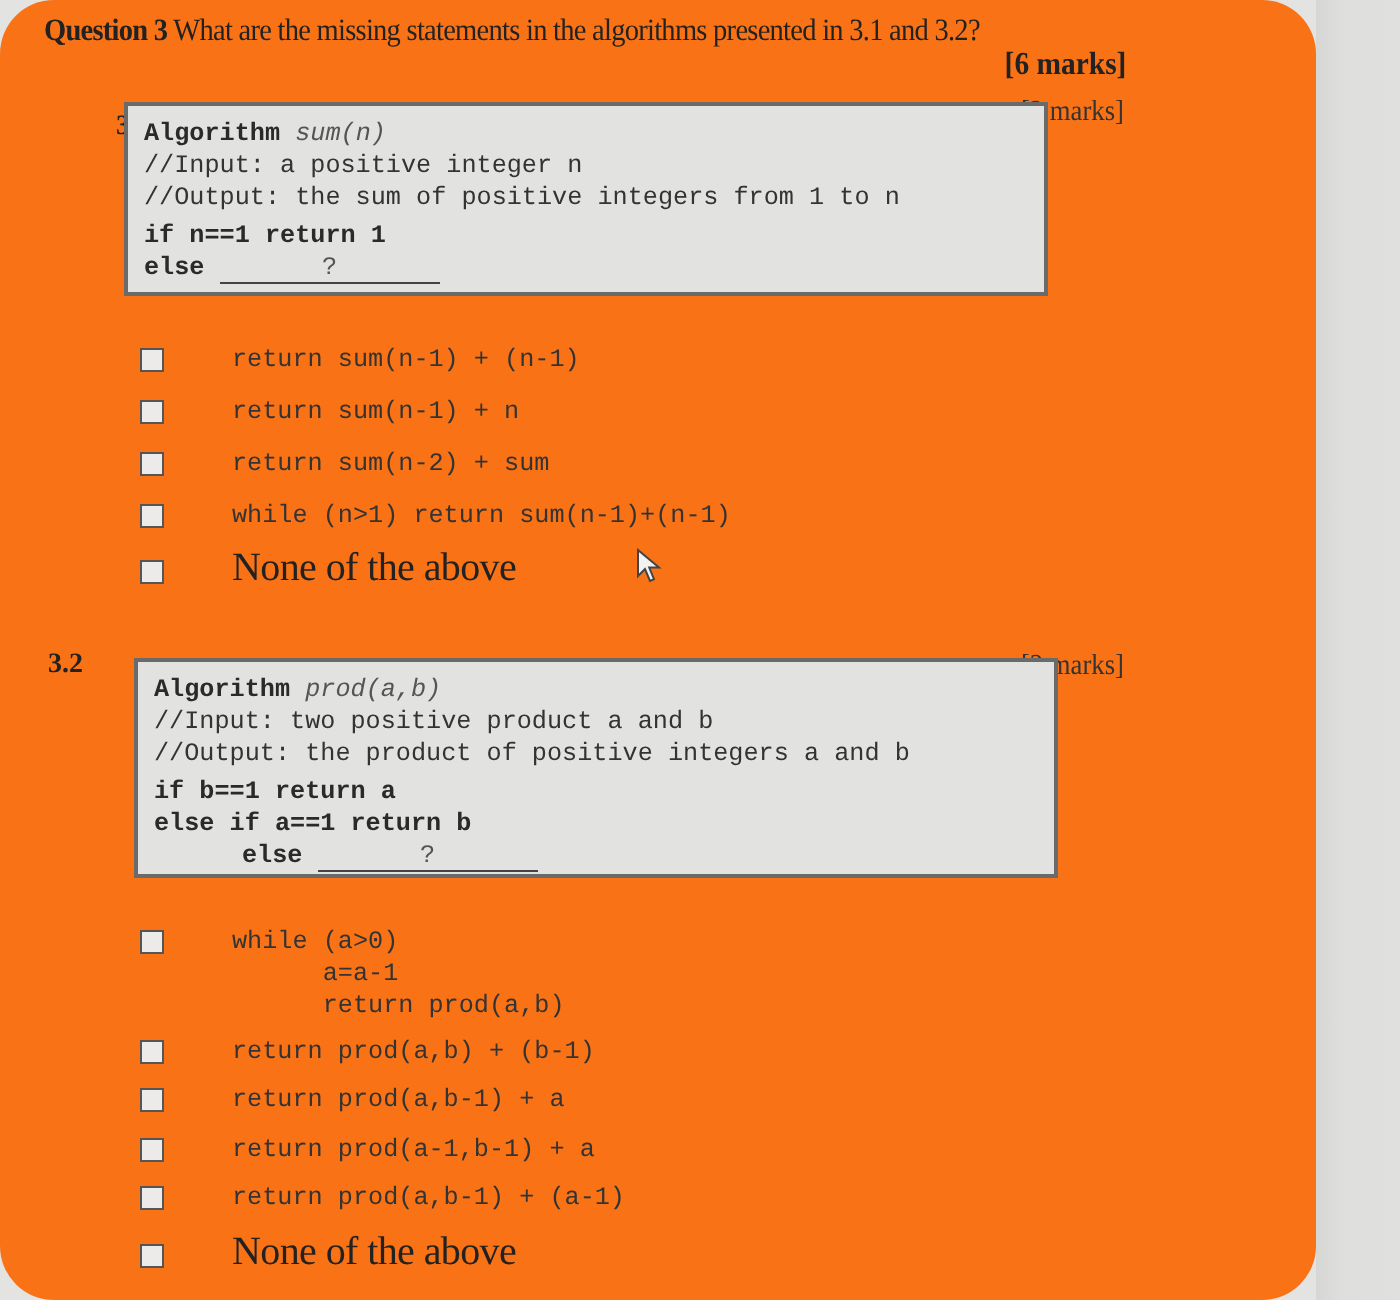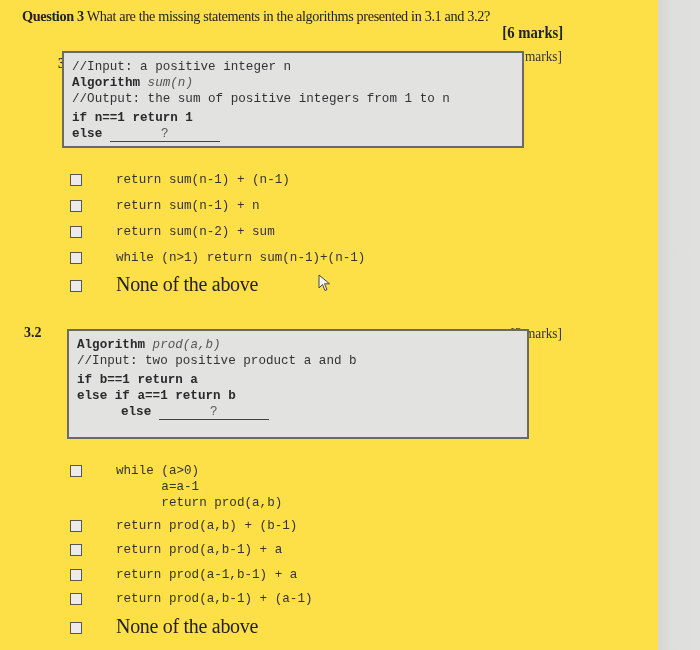--- a/index.html
+++ b/index.html
@@ -3,21 +3,22 @@
 <meta charset="utf-8">
 <style>
   html, body { margin:0; padding:0; }
   body {
     width:700px; height:650px; overflow:hidden; position:relative;
     background:#e3e3e2;
     font-family:"Liberation Serif", serif; color:#222;
   }
   .page {
     position:absolute; left:0; top:0; width:658px; height:650px;
-    background:#fde047;
+    background:#f97316;
+    border-radius:27px;
   }
   .edge {
     position:absolute; left:658px; top:0; width:42px; height:650px;
     background:linear-gradient(to right,#d6d6d5,#dededd 30%,#e0e0df);
   }
   .q-title {
     position:absolute; left:22px; top:7px; font-size:15.5px; letter-spacing:-0.4px;
     transform:scaleX(0.92); transform-origin:left top; white-space:nowrap;
   }
   .q-title b { font-weight:bold; }
@@ -64,22 +65,22 @@
   <div class="q-title">
     <b>Question 3</b>
     <span>What are the missing statements in the algorithms presented in 3.1 and 3.2?</span>
   </div>
   <div class="marks total-marks">[6 marks]</div>
 
   <div class="sec-num" style="left:24px;top:56px;margin-left:34px;">3.1</div>
   <div class="marks m31">[3 marks]</div>
 
   <div class="box" style="left:62px;top:51px;width:462px;height:97px;">
+    <div class="line"><span class="kw">Algorithm</span> <span class="it">sum(n)</span></div>
     <div class="line">//Input: a positive integer n</div>
-    <div class="line"><span class="kw">Algorithm</span> <span class="it">sum(n)</span></div>
     <div class="line">//Output: the sum of positive integers from 1 to n</div>
     <div class="line kw" style="margin-top:3px;">if n==1 return 1</div>
     <div class="line"><span class="kw">else</span> <span class="blank" style="width:110px;">?</span></div>
   </div>
 
   <div class="opts" style="left:70px;top:172px;">
     <div class="opt" style="top:0px;">
       <span class="cb" style="top:2px;"></span>
       <span class="otext">return sum(n-1) + (n-1)</span>
     </div>
@@ -104,20 +105,21 @@
   <svg class="cursor" viewBox="0 0 14 18">
     <path d="M1 1 L1 14 L4.5 10.5 L7 16.5 L9 15.6 L6.6 9.8 L11.5 9.8 Z" fill="#f2f2f2" stroke="#444" stroke-width="1"></path>
   </svg>
 
   <div class="sec-num" style="left:24px;top:325px;text-align:center;">3.2</div>
   <div class="marks m32">[3 marks]</div>
 
   <div class="box" style="left:67px;top:329px;width:462px;height:110px;">
     <div class="line"><span class="kw">Algorithm</span> <span class="it">prod(a,b)</span></div>
     <div class="line">//Input: two positive product a and b</div>
+    <div class="line">//Output: the product of positive integers a and b</div>
     <div class="line kw" style="margin-top:3px;">if b==1 return a</div>
     <div class="line kw">else if a==1 return b</div>
     <div class="line" style="padding-left:44px;"><span class="kw">else</span> <span class="blank" style="width:110px;">?</span></div>
   </div>
 
   <div class="opts" style="left:70px;top:463px;">
     <div class="opt" style="top:0px;">
       <span class="cb" style="top:2px;"></span>
       <span class="otext">while (a&gt;0)
       a=a-1

